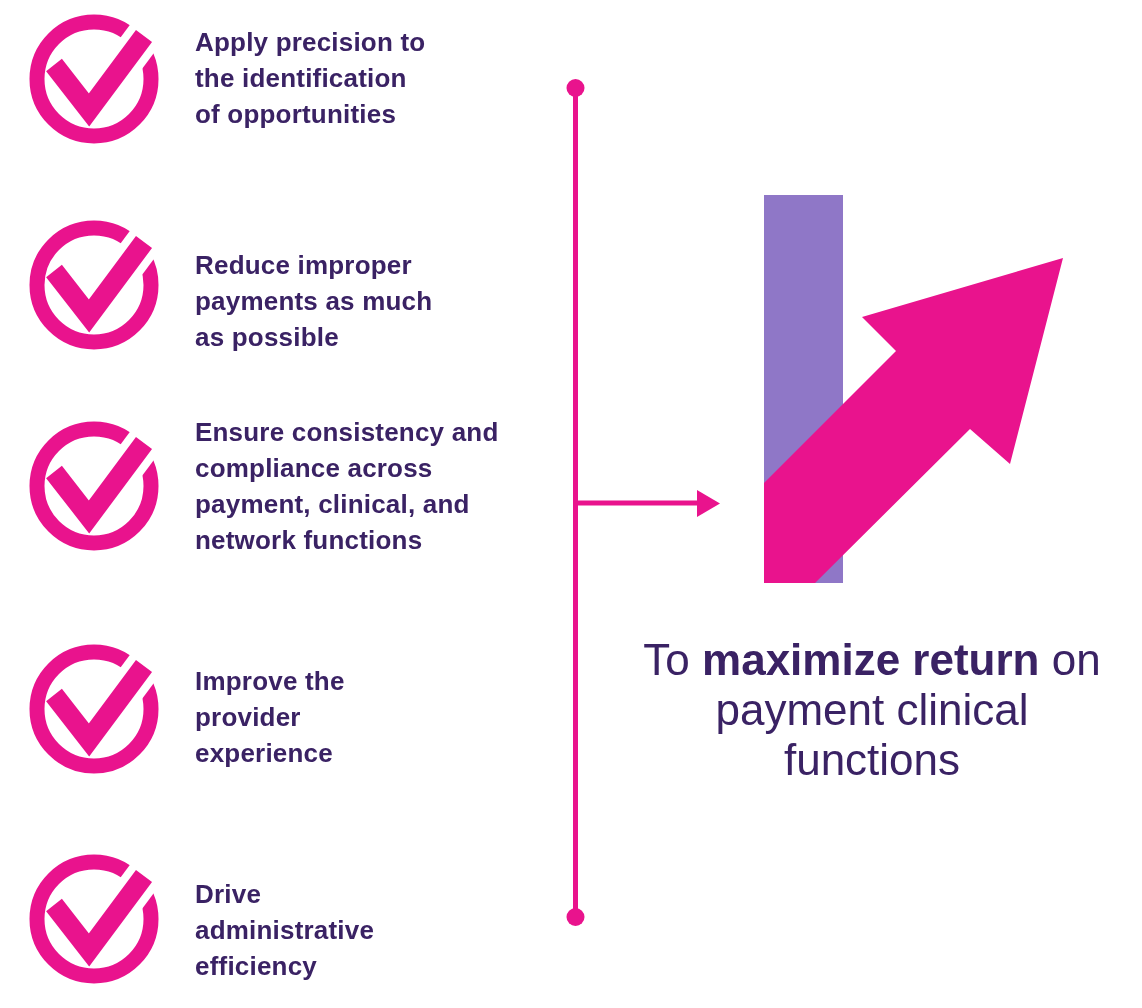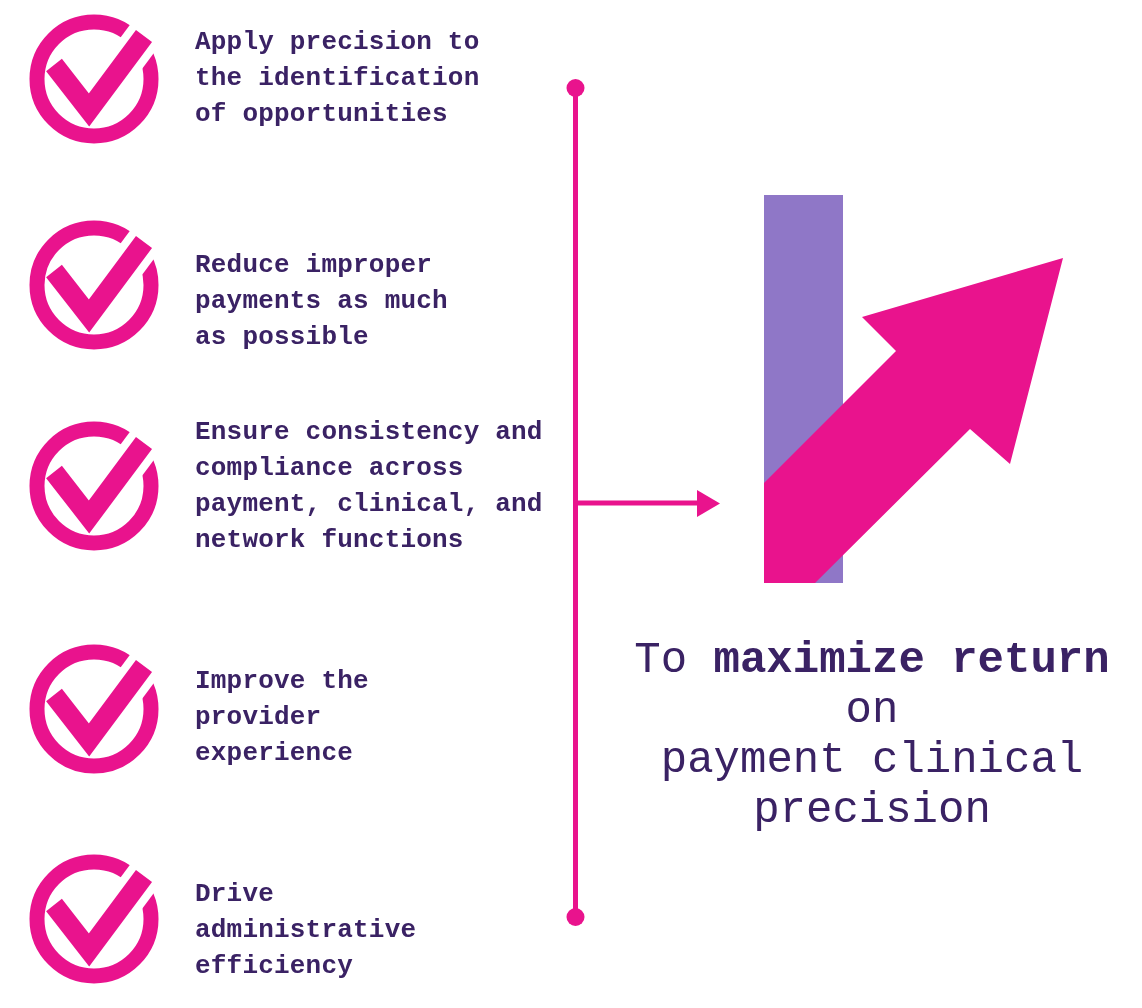--- a/index.html
+++ b/index.html
@@ -1,20 +1,20 @@
 <!DOCTYPE html>
 <html style="--pink: #E9138D; --bar-purple: #8F77C7; --text-purple: #3A2264; --background: #FFFFFF;"><head>
 <meta charset="utf-8">
 <style>
   html,body{margin:0;padding:0;background:#fff;}
   .canvas{
     position:relative;
     width:1142px;height:1008px;
     background:var(--background,#fff);
-    font-family:Liberation Mono, monospace;
+    font-family:Liberation Sans, sans-serif;
     overflow:hidden;
   }
   .check-item{
     position:absolute;left:28px;
     display:flex;align-items:flex-start;gap:35px;
   }
   .check-icon{width:132px;height:132px;flex:none;display:block;}
   .ring{fill:none;stroke:var(--pink);stroke-width:15;}
   .check-under{fill:none;stroke:var(--background,#fff);stroke-width:36;stroke-linecap:butt;}
   .check-mark{fill:none;stroke:var(--pink);stroke-width:20;stroke-linecap:butt;stroke-linejoin:miter;}
@@ -106,16 +106,16 @@
       <line class="pink-stroke" x1="578" y1="503" x2="700" y2="503"></line>
       <polygon class="pink-fill" points="697,490 720,503.5 697,517"></polygon>
     </g>
     <rect class="bar-fill" x="764" y="195" width="79" height="388"></rect>
     <polygon class="pink-fill" points="764,483 896,351 862,317 1063,258 1010,464 970,429 815,583 764,583"></polygon>
   </svg>
 
   <div class="headline">
     <span>To </span><strong>maximize return</strong><span> on</span><br>
     <span>payment clinical</span><br>
-    <span>precision</span>
+    <span>functions</span>
   </div>
 
 </div>
 
 </body></html>

